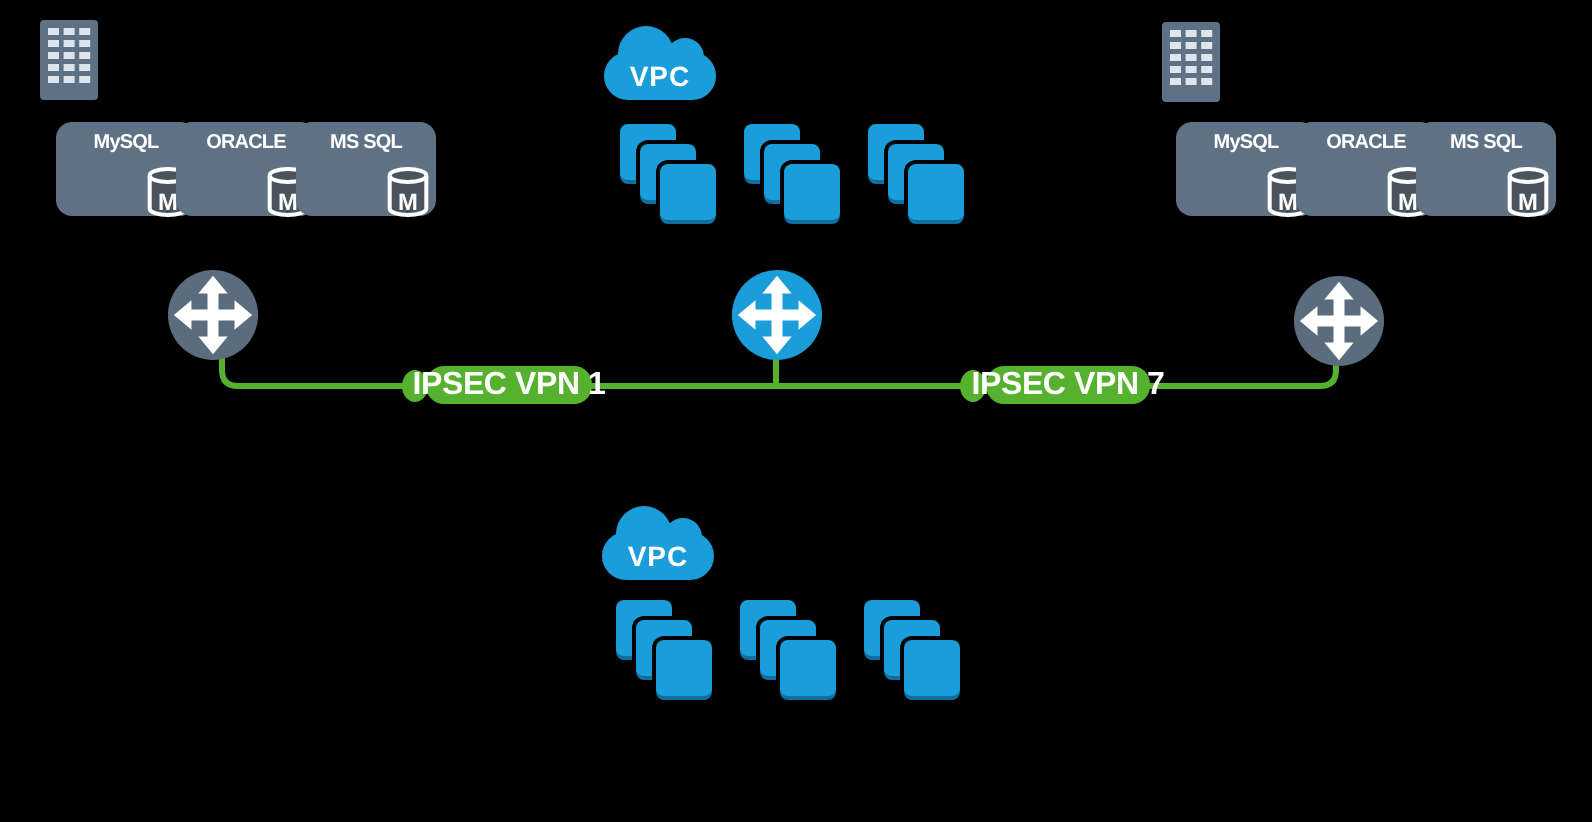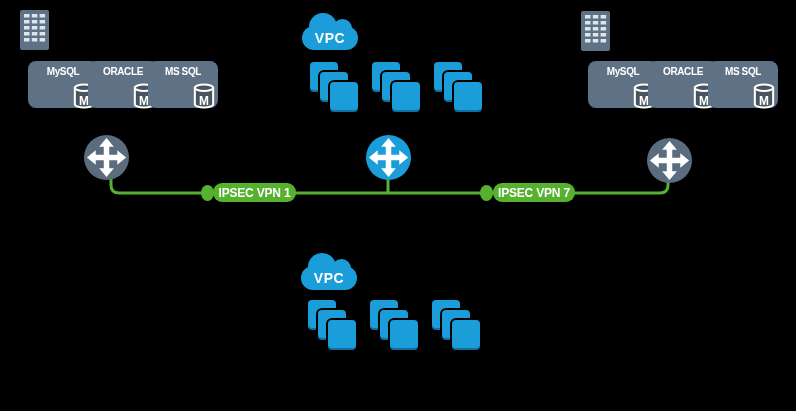--- a/index.html
+++ b/index.html
@@ -64,21 +64,21 @@
 
   
   .vpn-line-svg{position:absolute;left:0;top:0;pointer-events:none;}
   .vpn-line-svg path{stroke:var(--vpn_green,#56B22E);stroke-width:3;fill:none;}
   .vpn-dot{
     width:13px;height:16px;border-radius:50%;
     background:var(--vpn_green,#56B22E);
   }
   .vpn-label{
     height:19px;border-radius:9px;background:var(--vpn_green,#56B22E);
-    color:#fff;font-weight:bold;font-size:12px;letter-spacing:-0.2px;
+    color:#fff;font-weight:bold;font-size:16px;letter-spacing:-0.2px;
     display:flex;align-items:center;justify-content:center;white-space:nowrap;
   }
 </style>
 </head>
 <body>
 
 <div class="canvas">
 
   <svg class="vpn-line-svg" width="796" height="411">
     <path d="M111,174 L111,185 Q111,193 119,193 L660,193 Q668,193 668,185 L668,177"></path>

